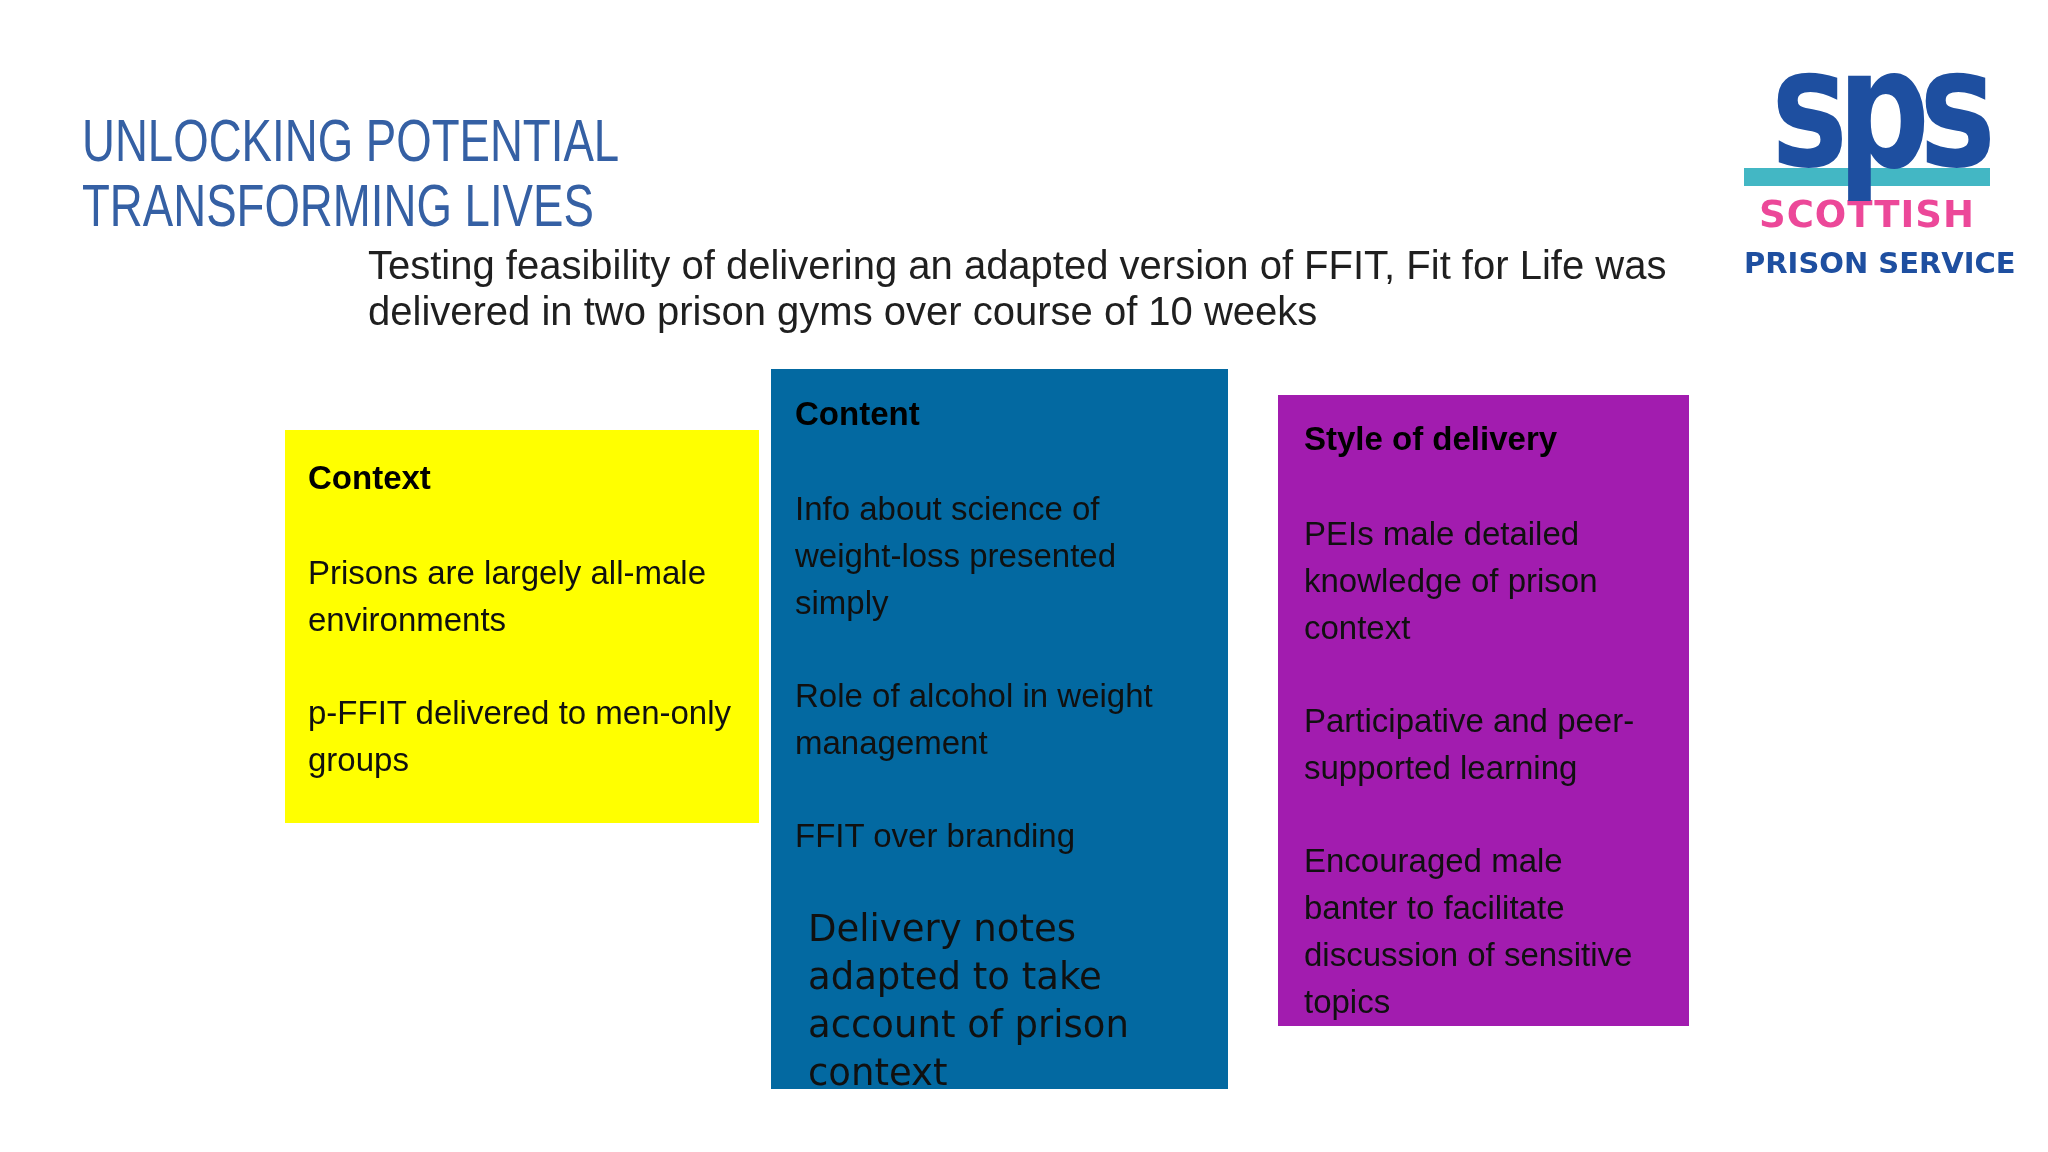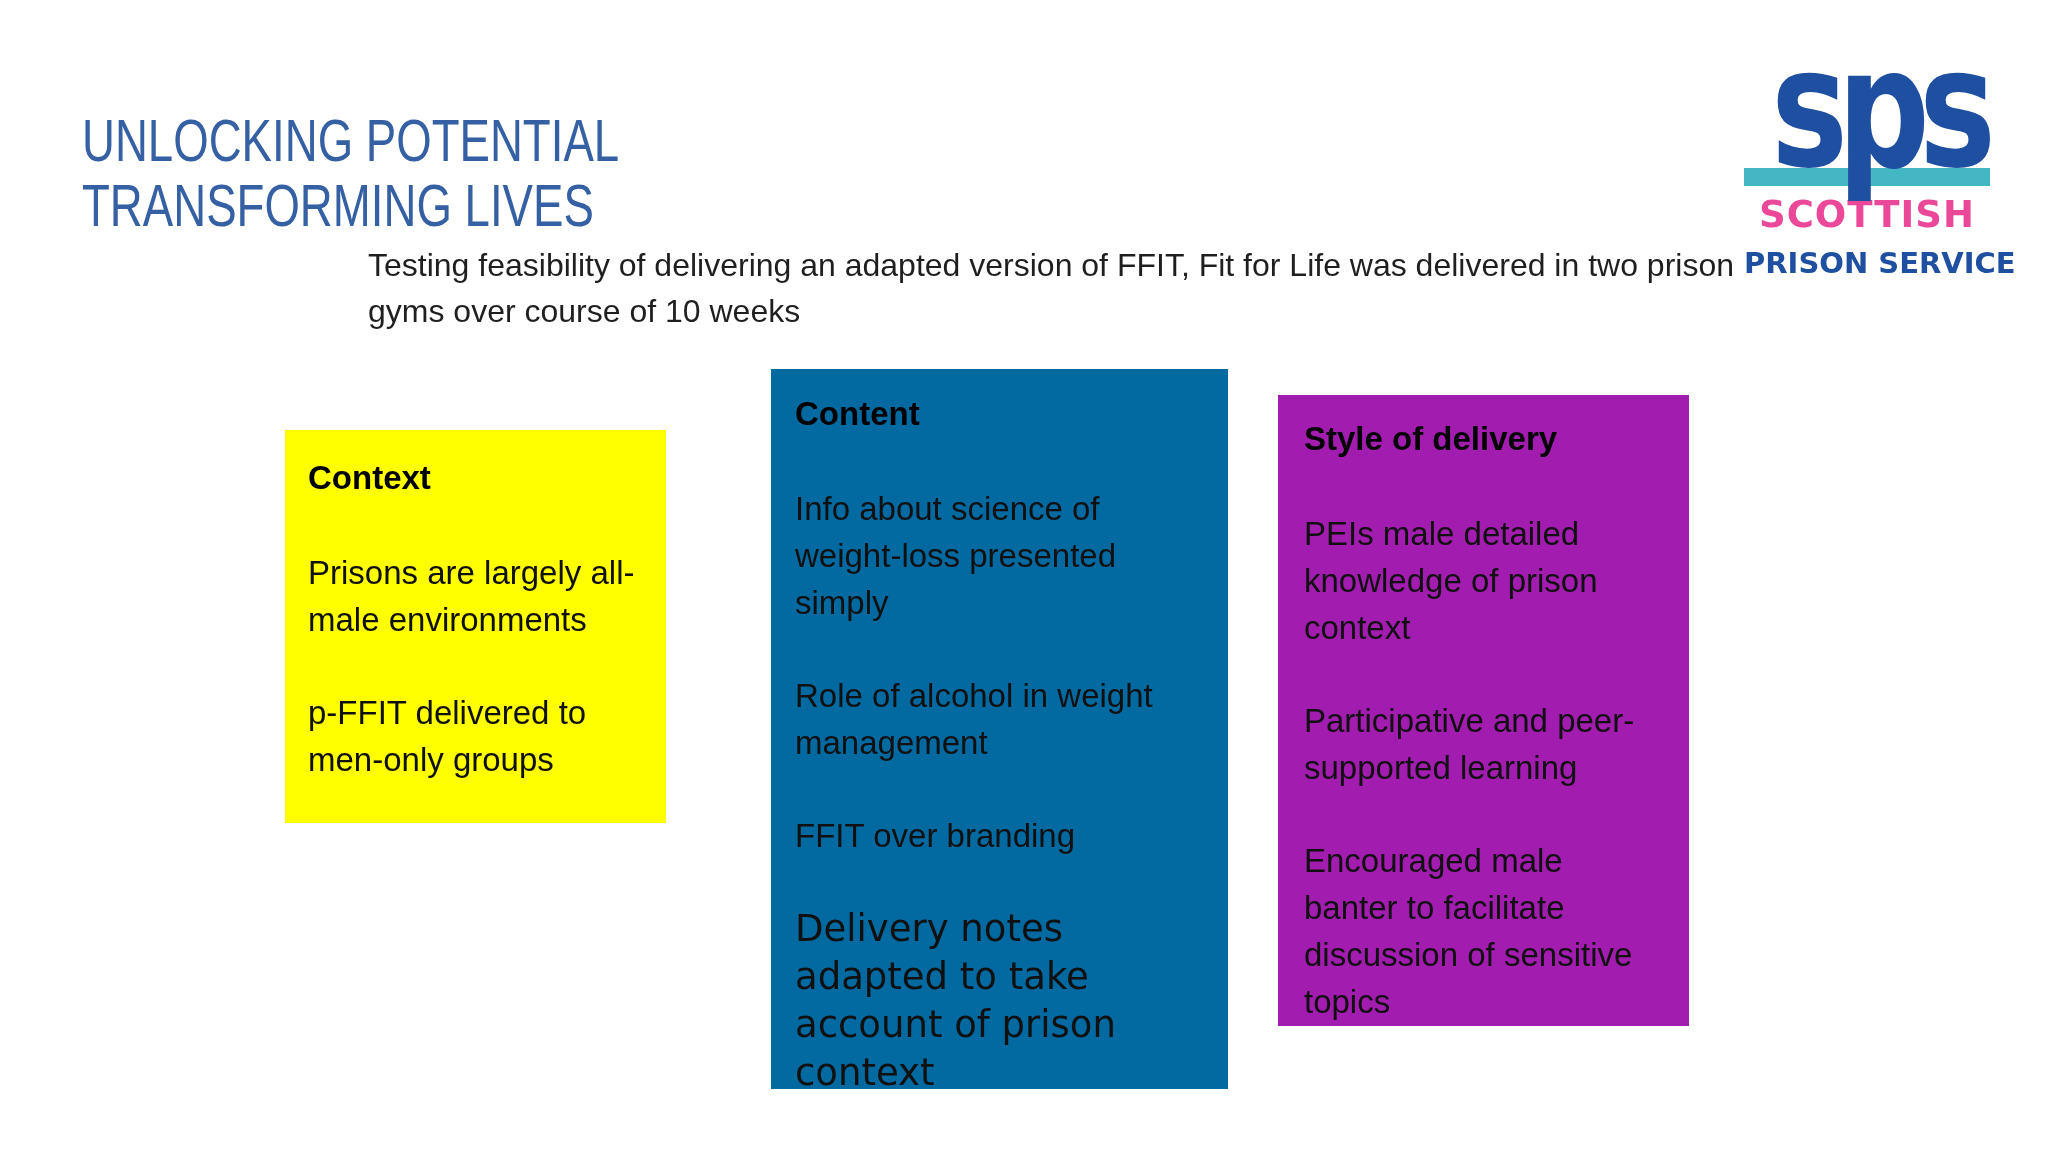--- a/index.html
+++ b/index.html
@@ -18,21 +18,21 @@
     letter-spacing:0px;
     transform:scaleX(0.76);
     transform-origin:left top;
     white-space:nowrap;
   }
   .title span{display:block;}
   
   .subtitle{
     position:absolute;left:368px;top:242px;
     width:1390px;
-    font-size:32px;line-height:46px;
+    font-size:40px;line-height:46px;
     color:#1f1f1f;
   }
   
   .logo{
     position:absolute;left:1744px;top:64px;width:246px;height:212px;
   }
   .logo-sps{
     position:absolute;left:0;top:-38px;width:100%;
     text-align:center;
     font-family:"DejaVu Sans", sans-serif;
@@ -61,26 +61,26 @@
   }
   
   .box{position:absolute;box-sizing:border-box;color:#101010;}
   .box h2{
     font-size:33px;line-height:47px;font-weight:bold;
     margin:0 0 48px 0;color:#000000;
   }
   .box p{
     font-size:33px;line-height:47px;margin:0 0 46px 0;
   }
-  .box-context{left:285px;top:430px;width:381px;height:393px;padding:24px 22px 0 23px;}
+  .box-context{left:285px;top:430px;width:474px;height:393px;padding:24px 22px 0 23px;}
   .box-content{left:771px;top:369px;width:457px;height:720px;padding:21px 24px 0 24px;}
   .box-style{left:1278px;top:395px;width:411px;height:631px;padding:20px 40px 0 26px;}
   .box-content .callout{
     font-family:"DejaVu Sans", sans-serif;
-    font-size:37px;line-height:48px;margin:0;
+    font-size:37px;line-height:48px;margin:13px;
     letter-spacing:0px;
   }
 </style>
 </head>
 <body>
 
 <div class="slide">
 
   <h1 class="title" style="color: rgb(53, 96, 164);">
     <span>UNLOCKING POTENTIAL</span>

